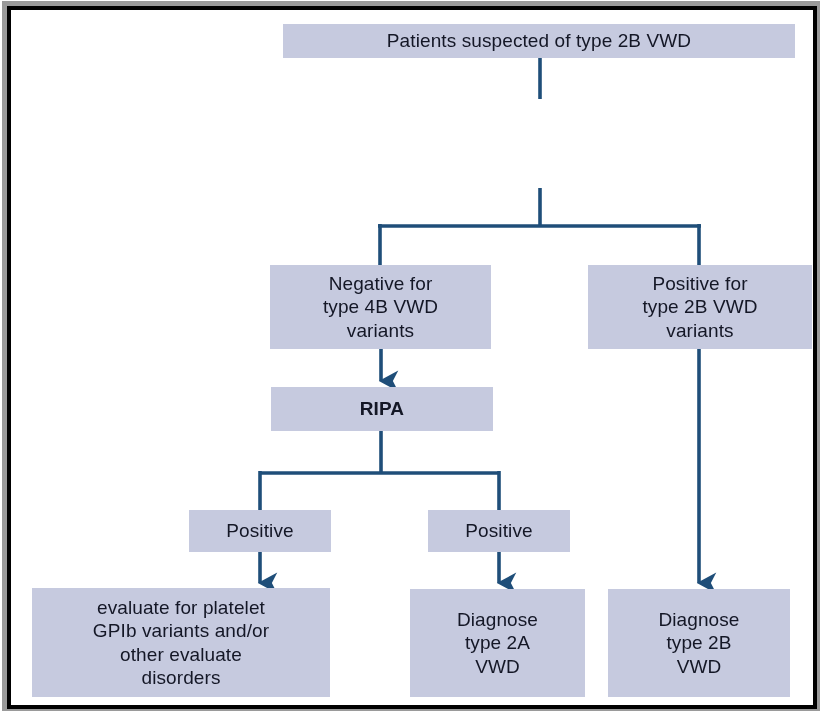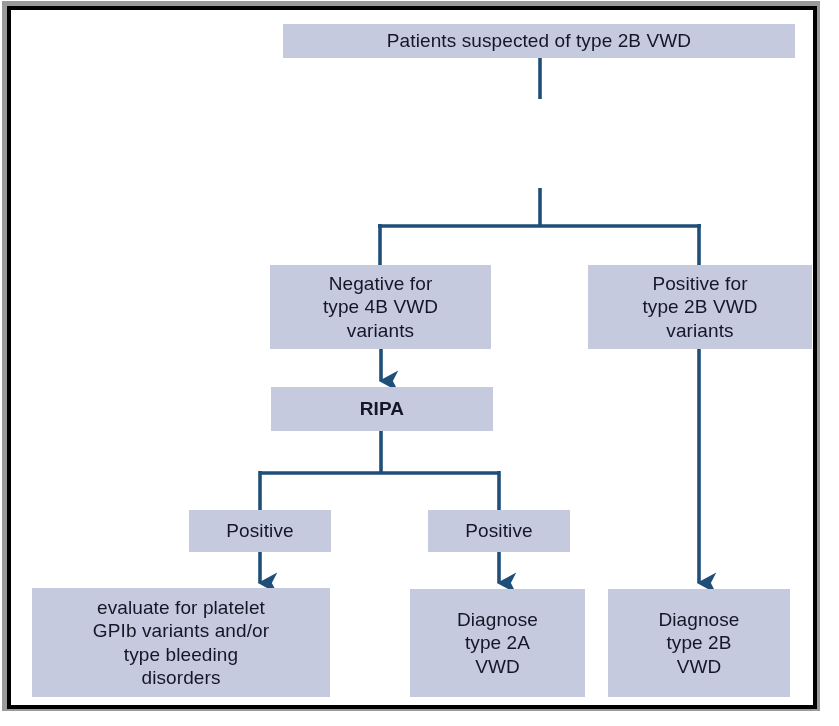--- a/index.html
+++ b/index.html
@@ -131,21 +131,21 @@
 variants</div>
 
     <div class="node" id="node-ripa">RIPA</div>
 
     <div class="node" id="node-ripa-pos">Positive</div>
 
     <div class="node" id="node-ripa-neg">Positive</div>
 
     <div class="node" id="node-gpib">evaluate for platelet
 GPIb variants and/or
-type bleeding
+other evaluate
 disorders</div>
 
     <div class="node" id="node-dx2a">Diagnose
 type 2A
 VWD</div>
 
     <div class="node" id="node-dx2b">Diagnose
 type 2B
 VWD</div>
 

